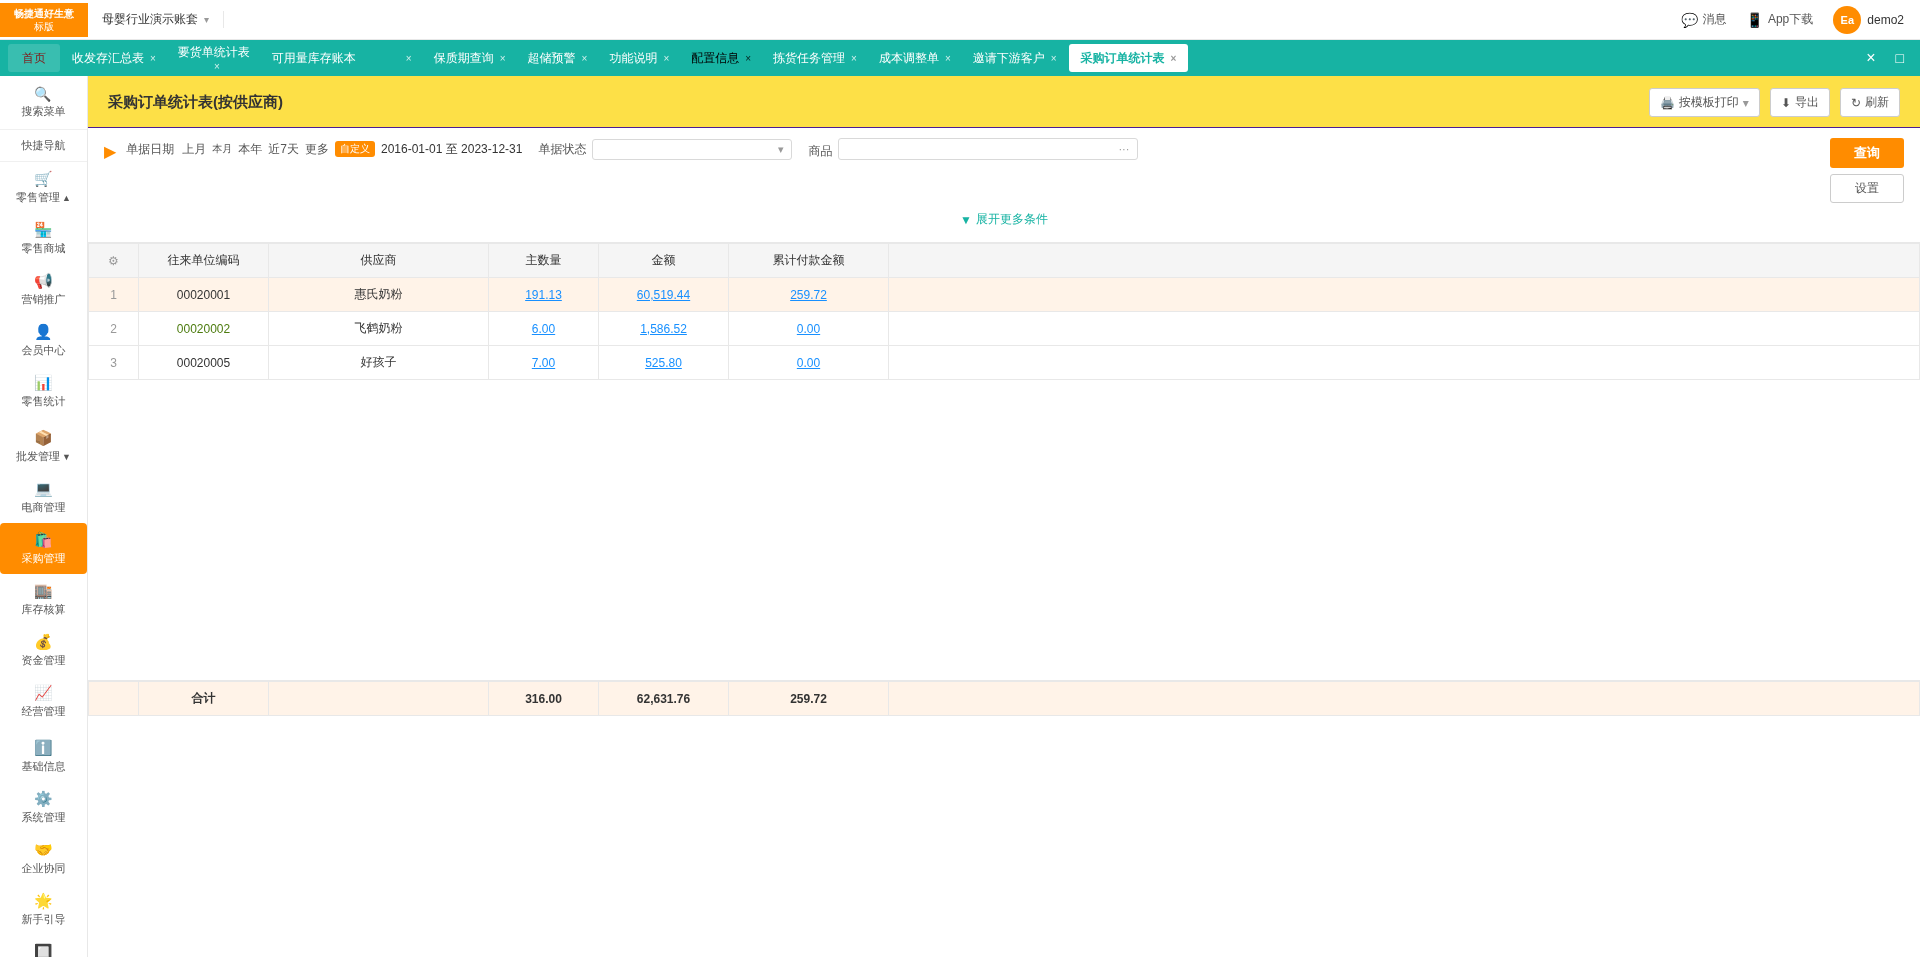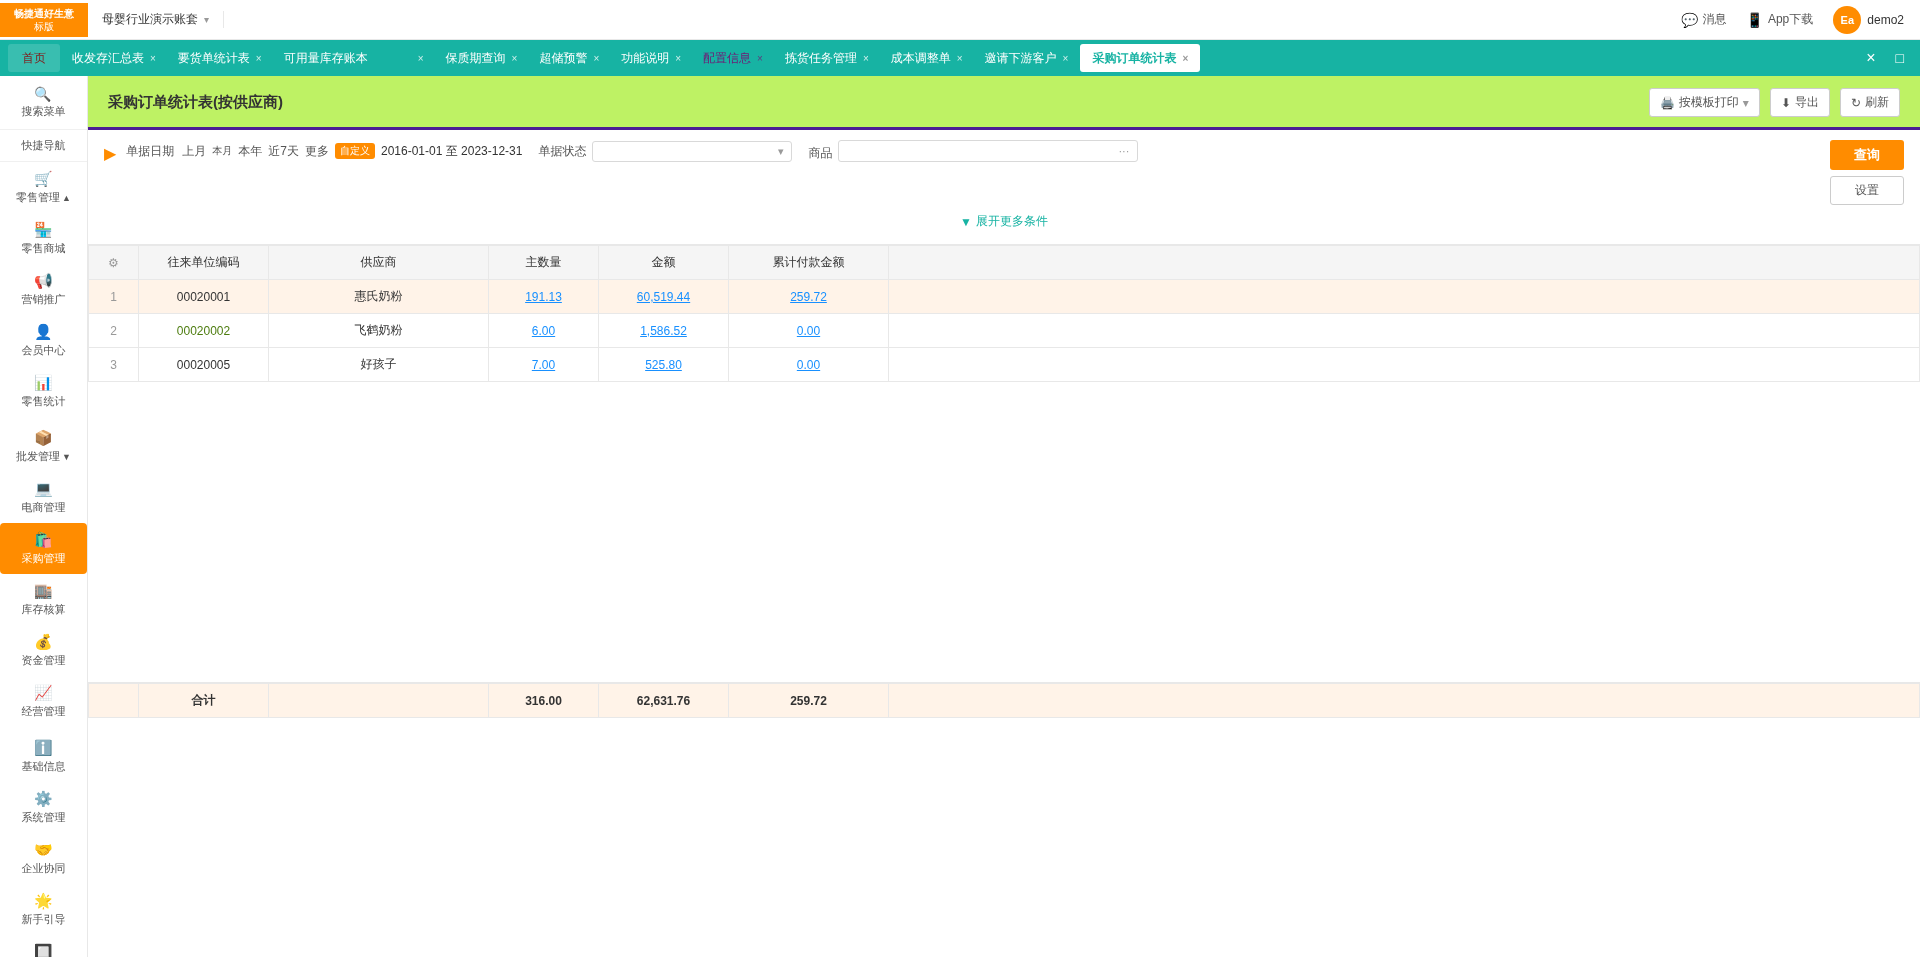--- a/index.html
+++ b/index.html
@@ -41,41 +41,41 @@
 <div style="display:flex; align-items:center; background:#17b3a3; height:36px; padding:0 8px; overflow:hidden;">
 
   <div style="display:flex; align-items:center; padding:0 14px; height:28px; color:#7f1d1d; cursor:pointer; border-radius:3px; margin-right:2px; font-size:12px; background:rgba(255,255,255,0.15);">
     <span>首页</span>
   </div>
 
   <div style="display:flex; align-items:center; padding:0 10px; height:28px; color:#fff; cursor:pointer; border-radius:3px; margin-right:2px; font-size:12px;">
     <span>收发存汇总表</span>
     <span style="margin-left:6px; font-size:10px; opacity:0.8;">×</span>
   </div>
-  <div style="display:flex; align-items:center; padding:0 10px; height:28px; color:#fff; cursor:pointer; border-radius:3px; margin-right:2px; font-size:12px;">
+  <div style="display:flex; align-items:center; padding:0 10px; height:28px; color:#fff; cursor:pointer; border-radius:3px; margin-right:2px; font-size:12px;flex-direction:column;">
     <span>要货单统计表</span>
     <span style="margin-left:6px; font-size:10px; opacity:0.8;">×</span>
   </div>
   <div style="display:flex; align-items:center; padding:0 10px; height:28px; color:#fff; cursor:pointer; border-radius:3px; margin-right:2px; font-size:12px;gap:44px;">
     <span>可用量库存账本</span>
     <span style="margin-left:6px; font-size:10px; opacity:0.8;">×</span>
   </div>
   <div style="display:flex; align-items:center; padding:0 10px; height:28px; color:#fff; cursor:pointer; border-radius:3px; margin-right:2px; font-size:12px;">
     <span>保质期查询</span>
     <span style="margin-left:6px; font-size:10px; opacity:0.8;">×</span>
   </div>
   <div style="display:flex; align-items:center; padding:0 10px; height:28px; color:#fff; cursor:pointer; border-radius:3px; margin-right:2px; font-size:12px;">
     <span>超储预警</span>
     <span style="margin-left:6px; font-size:10px; opacity:0.8;">×</span>
   </div>
   <div style="display:flex; align-items:center; padding:0 10px; height:28px; color:#fff; cursor:pointer; border-radius:3px; margin-right:2px; font-size:12px;">
     <span>功能说明</span>
     <span style="margin-left:6px; font-size:10px; opacity:0.8;">×</span>
   </div>
-  <div style="display:flex; align-items:center; padding:0 10px; height:28px; color:#701a75; cursor:pointer; border-radius:3px; margin-right:2px; font-size:12px;">
+  <div style="display:flex; align-items:center; padding:0 10px; height:28px; color:#000000; cursor:pointer; border-radius:3px; margin-right:2px; font-size:12px;">
     <span>配置信息</span>
     <span style="margin-left:6px; font-size:10px; opacity:0.8;">×</span>
   </div>
   <div style="display:flex; align-items:center; padding:0 10px; height:28px; color:#fff; cursor:pointer; border-radius:3px; margin-right:2px; font-size:12px;">
     <span>拣货任务管理</span>
     <span style="margin-left:6px; font-size:10px; opacity:0.8;">×</span>
   </div>
   <div style="display:flex; align-items:center; padding:0 10px; height:28px; color:#fff; cursor:pointer; border-radius:3px; margin-right:2px; font-size:12px;">
     <span>成本调整单</span>
     <span style="margin-left:6px; font-size:10px; opacity:0.8;">×</span>
@@ -177,21 +177,21 @@
     </div>
     <div style="display:flex; flex-direction:column; align-items:center; padding:8px 4px; cursor:pointer; font-size:11px; color:#555;">
       <span style="font-size:15px; margin-bottom:2px;">🔲</span>
 
     </div>
 
   </div>
 
   <div style="flex:1; display:flex; flex-direction:column; overflow:hidden;">
 
-    <div style="background:#bef264; padding:12px 20px 10px; display:flex; align-items:center; justify-content:space-between; border-bottom:3px solid #4c1d95;text-align:right;">
+    <div style="background:#fde047; padding:12px 20px 10px; display:flex; align-items:center; justify-content:space-between; border-bottom:1px solid #4c1d95;text-align:right;">
       <h1 style="font-size:15px; font-weight:bold; color:#333;">采购订单统计表(按供应商)</h1>
       <div style="display:flex; align-items:center; gap:10px;">
         <div style="display:flex; align-items:center; gap:4px; padding:5px 10px; border:1px solid #ccc; border-radius:3px; background:#fff; cursor:pointer; color:#555; font-size:12px;">
           <span>🖨️</span>
           <span>按模板打印</span>
           <span style="color:#999;">▾</span>
         </div>
         <div style="display:flex; align-items:center; gap:4px; padding:5px 10px; border:1px solid #ccc; border-radius:3px; background:#fff; cursor:pointer; color:#555; font-size:12px;">
           <span>⬇</span>
           <span>导出</span>

